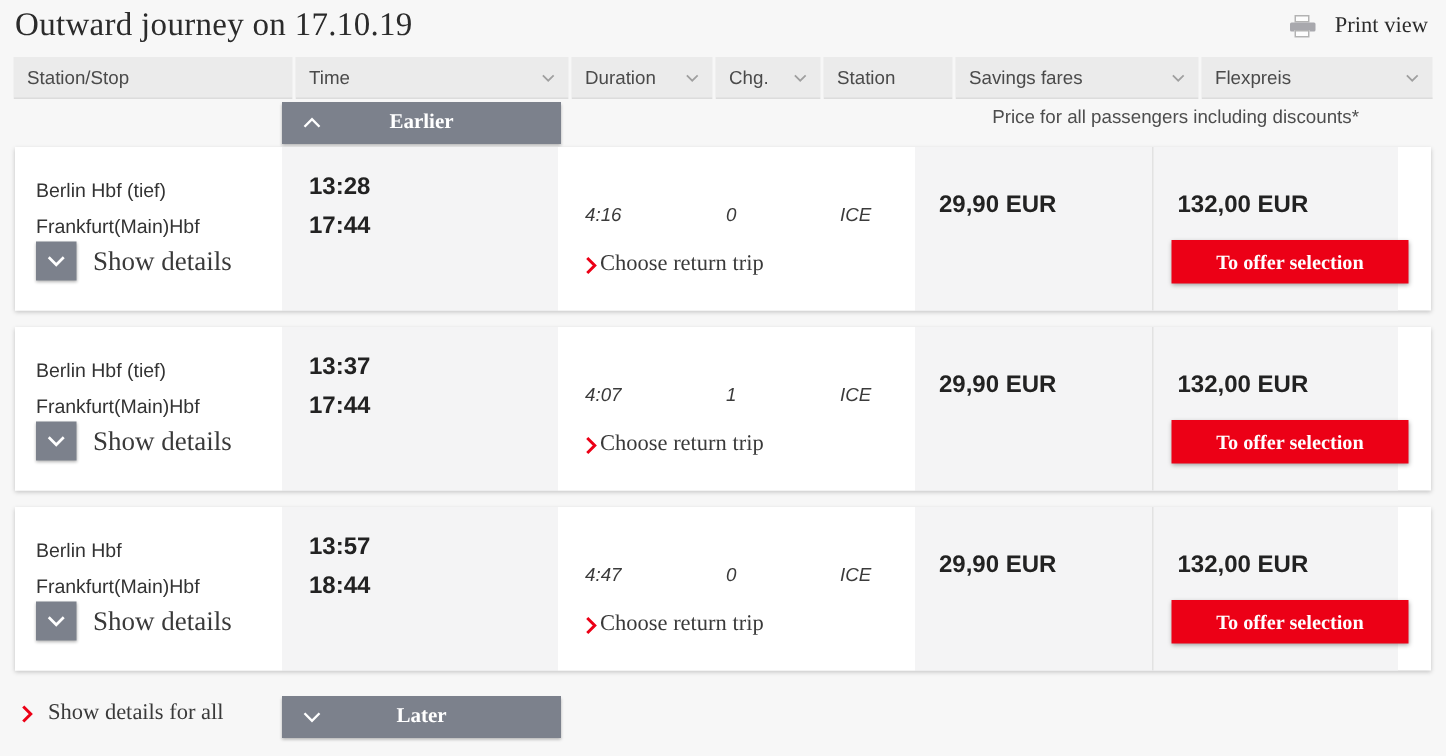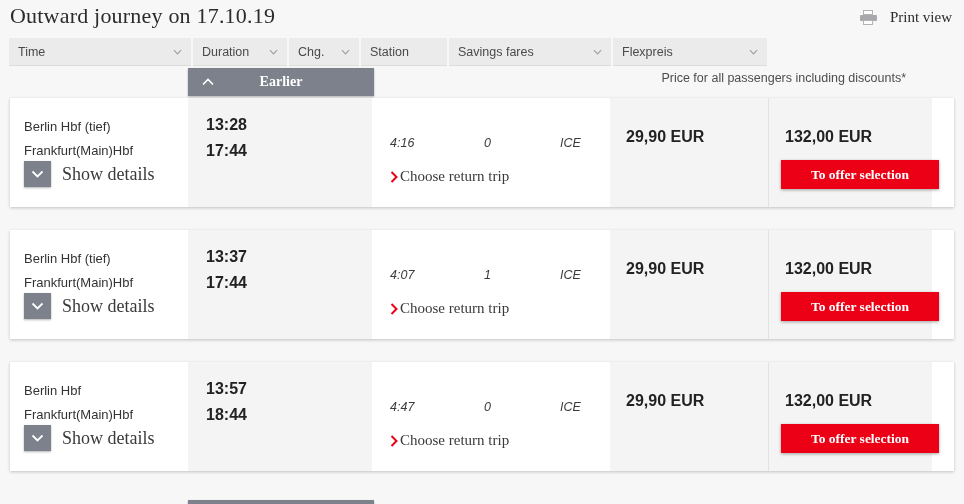--- a/index.html
+++ b/index.html
@@ -158,21 +158,21 @@
   }
 
   
   .rows {
     padding: 0 10px;
   }
   .conn-row {
     display: flex;
     height: 109px;
     background: #ffffff;
-    margin-bottom: 23px;
+    margin-bottom: 11px;
     box-shadow: 0 1px 3px rgba(0,0,0,.22);
     position: relative;
   }
   .cell-block {
     box-sizing: border-box;
     position: relative;
   }
   .c-station {
     width: 178px;
     background: #ffffff;
@@ -328,20 +328,23 @@
     <span class="printer-ico">
       <span class="paper-top"></span>
       <span class="body"></span>
       <span class="paper-out"></span>
     </span>
     <span class="label">Print view</span>
   </div>
 </div>
 
 <div class="col-head">
+  <div class="cell w-station">
+    <span>Station/Stop</span>
+  </div>
   <div class="cell w-time sortable">
     <span>Time</span>
     <svg class="caret" viewBox="0 0 10 6">
         <path d="M1 1 L5 5 L9 1" stroke="#a0a0a0" stroke-width="1.3" fill="none"></path>
       </svg>
   </div>
   <div class="cell w-dur sortable">
     <span>Duration</span>
     <svg class="caret" viewBox="0 0 10 6">
         <path d="M1 1 L5 5 L9 1" stroke="#a0a0a0" stroke-width="1.3" fill="none"></path>
@@ -495,19 +498,25 @@
     </div>
     <div class="cell-block c-flex">
       <div class="price">132,00 EUR</div>
       <button class="offer-btn">To offer selection</button>
     </div>
   </div>
 
 </div>
 
 <div class="foot">
+  <div class="show-all">
+    <svg class="chev-r" viewBox="0 0 8 12">
+        <path d="M1.5 1 L6.5 6 L1.5 11" stroke="#ec0016" stroke-width="2" fill="none"></path>
+      </svg>
+    <span class="label">Show details for all</span>
+  </div>
   <div class="paging-btn">
     <svg class="chev" viewBox="0 0 12 8">
         <path d="M1 1.5 L6 6.5 L11 1.5" stroke="#ffffff" stroke-width="1.6" fill="none"></path>
       </svg>
     <span>Later</span>
   </div>
 </div>
 
 </body></html>

